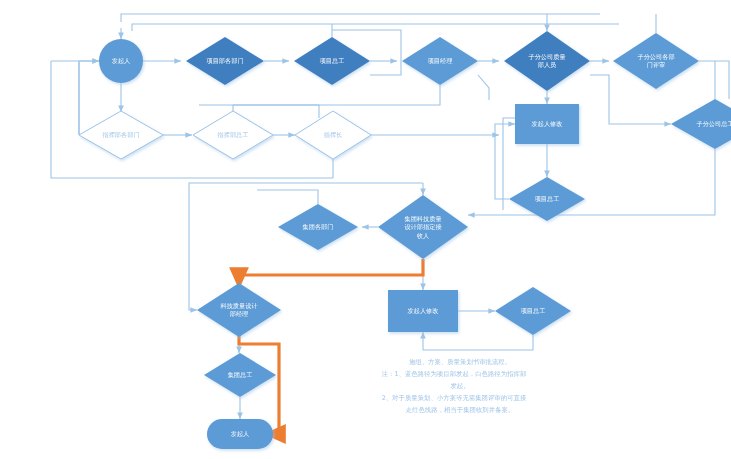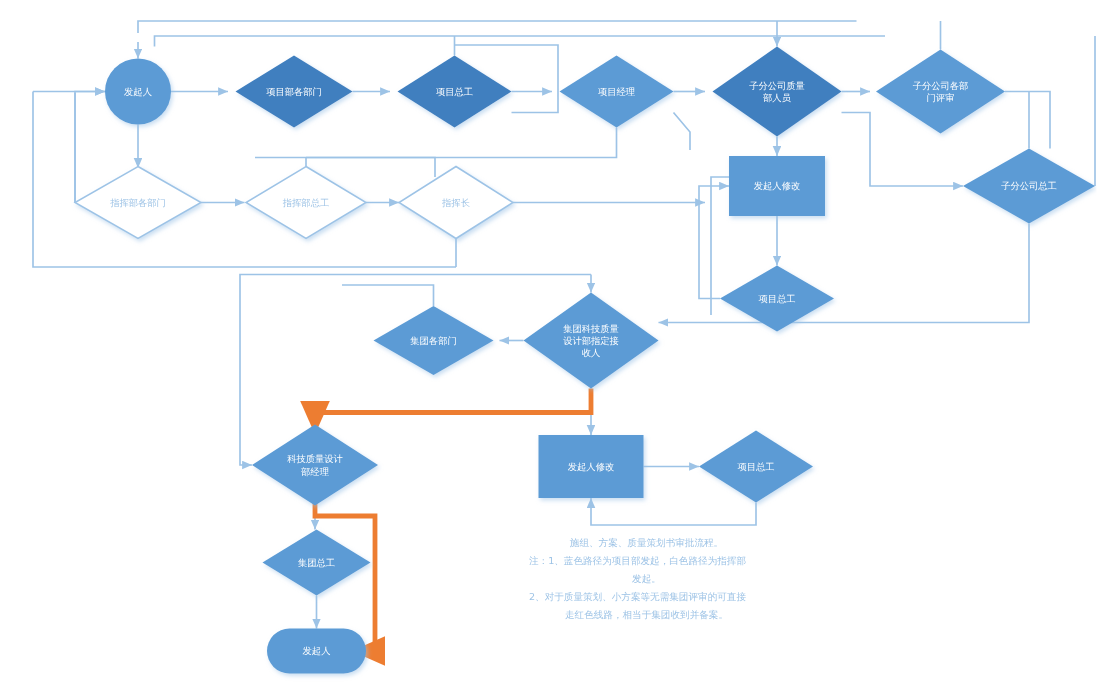--- a/index.html
+++ b/index.html
@@ -1,18 +1,18 @@
 <!DOCTYPE html>
 <html><head>
 <meta charset="utf-8">
 <style>
   html,body{margin:0;padding:0;background:#ffffff;}
   body{width:731px;height:459px;overflow:hidden;
        font-family:"DejaVu Sans","Liberation Sans",sans-serif;}
-  #canvas{position:relative;width:622px;height:459px;}
+  #canvas{position:relative;width:622px;height:459px;padding-left:29px;}
   svg{display:block;}
   .nodeText{font-size:6.2px;fill:#ffffff;text-anchor:middle;
             font-family:"DejaVu Sans","Liberation Sans",sans-serif;}
   .nodeTextLight{font-size:6.2px;fill:#9dc3e6;text-anchor:middle;
             font-family:"DejaVu Sans","Liberation Sans",sans-serif;}
   .noteText{font-size:6.4px;fill:#9dc3e6;text-anchor:middle;
             font-family:"DejaVu Sans","Liberation Sans",sans-serif;}
 </style>
 </head>
 <body>

